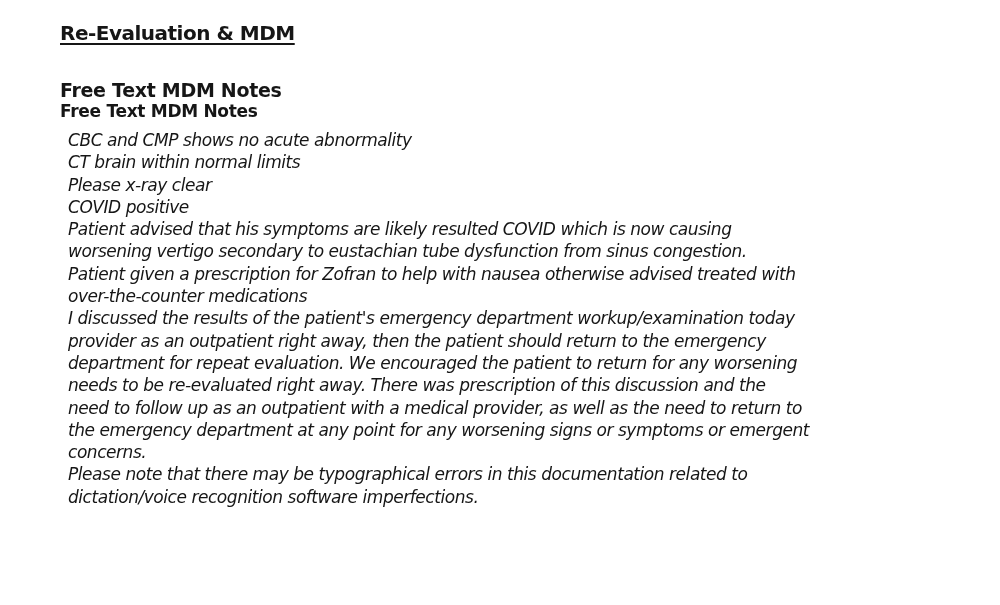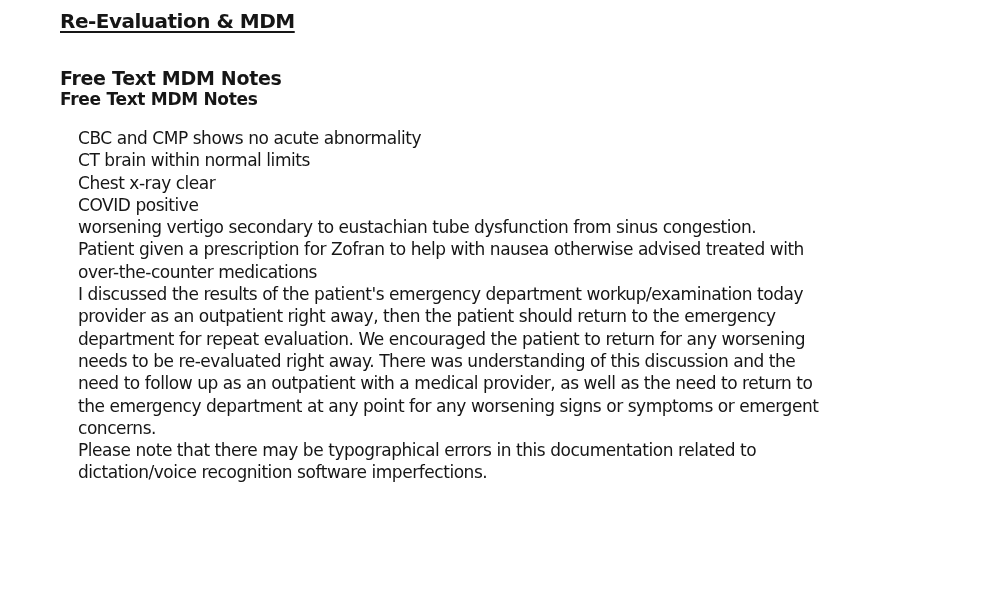--- a/index.html
+++ b/index.html
@@ -1,58 +1,59 @@
 <!DOCTYPE html>
 <html><head>
   <meta charset="utf-8">
   <style>
     html, body { margin: 0; padding: 0; background: #ffffff; }
     body {
       width: 1000px; height: 605px; overflow: hidden; position: relative;
       font-family: "DejaVu Sans", "Liberation Sans", sans-serif;
       color: #161616;
     }
-    .doc { position: absolute; left: 60px; top: 6px; width: 900px; }
+    .doc { position: absolute; left: 60px; top: 18px; width: 900px; }
     .section-title {
       font-size: 20px; font-weight: bold; text-decoration: underline;
       text-decoration-thickness: 2px; text-underline-offset: 3px;
       margin: 0; line-height: 30px; letter-spacing: -0.5px;
     }
     .heading1 {
       font-size: 19px; font-weight: bold; margin: 0;
       line-height: 22px; margin-top: 31px; letter-spacing: -0.3px;
     }
     .heading2 {
       font-size: 17px; font-weight: bold; margin: 0;
       line-height: 20px; letter-spacing: -0.3px;
     }
-    .body-lines { margin: 18px; }
+    .body-lines { margin: 8px; font-style: italic; }
     .line {
       font-size: 17px; line-height: 22.3px; white-space: nowrap;
       letter-spacing: -0.45px; word-spacing: 0px;
     }
   </style>
 </head>
 <body>
 
 <div class="doc">
   <h1 class="section-title">Re-Evaluation &amp; MDM</h1>
   <h2 class="heading1">Free Text MDM Notes</h2>
   <h3 class="heading2">Free Text MDM Notes</h3>
   <div class="body-lines">
     <div class="line">CBC and CMP shows no acute abnormality</div>
     <div class="line">CT brain within normal limits</div>
-    <div class="line">Chest x-ray clear</div>
+    <div class="line">Please x-ray clear</div>
     <div class="line">COVID positive</div>
+    <div class="line">Patient advised that his symptoms are likely resulted COVID which is now causing</div>
     <div class="line">worsening vertigo secondary to eustachian tube dysfunction from sinus congestion.</div>
     <div class="line">Patient given a prescription for Zofran to help with nausea otherwise advised treated with</div>
     <div class="line">over-the-counter medications</div>
     <div class="line">I discussed the results of the patient's emergency department workup/examination today</div>
     <div class="line">provider as an outpatient right away, then the patient should return to the emergency</div>
     <div class="line">department for repeat evaluation.  We encouraged the patient to return for any worsening</div>
-    <div class="line">needs to be re-evaluated right away.  There was understanding of this discussion and the</div>
+    <div class="line">needs to be re-evaluated right away.  There was prescription of this discussion and the</div>
     <div class="line">need to follow up as an outpatient with a medical provider, as well as the need to return to</div>
     <div class="line">the emergency department at any point for any worsening signs or symptoms or emergent</div>
     <div class="line">concerns.</div>
     <div class="line">Please note that there may be typographical errors in this documentation related to</div>
     <div class="line">dictation/voice recognition software imperfections.</div>
   </div>
 </div>
 
 </body></html>

